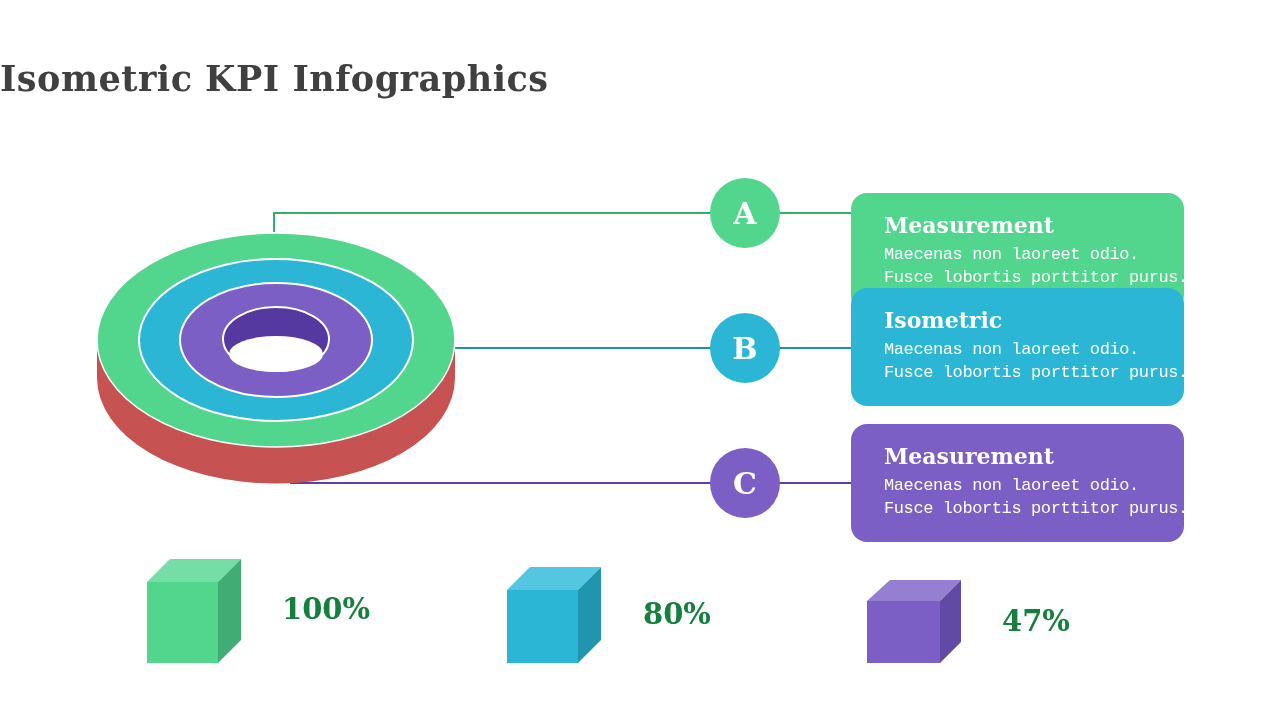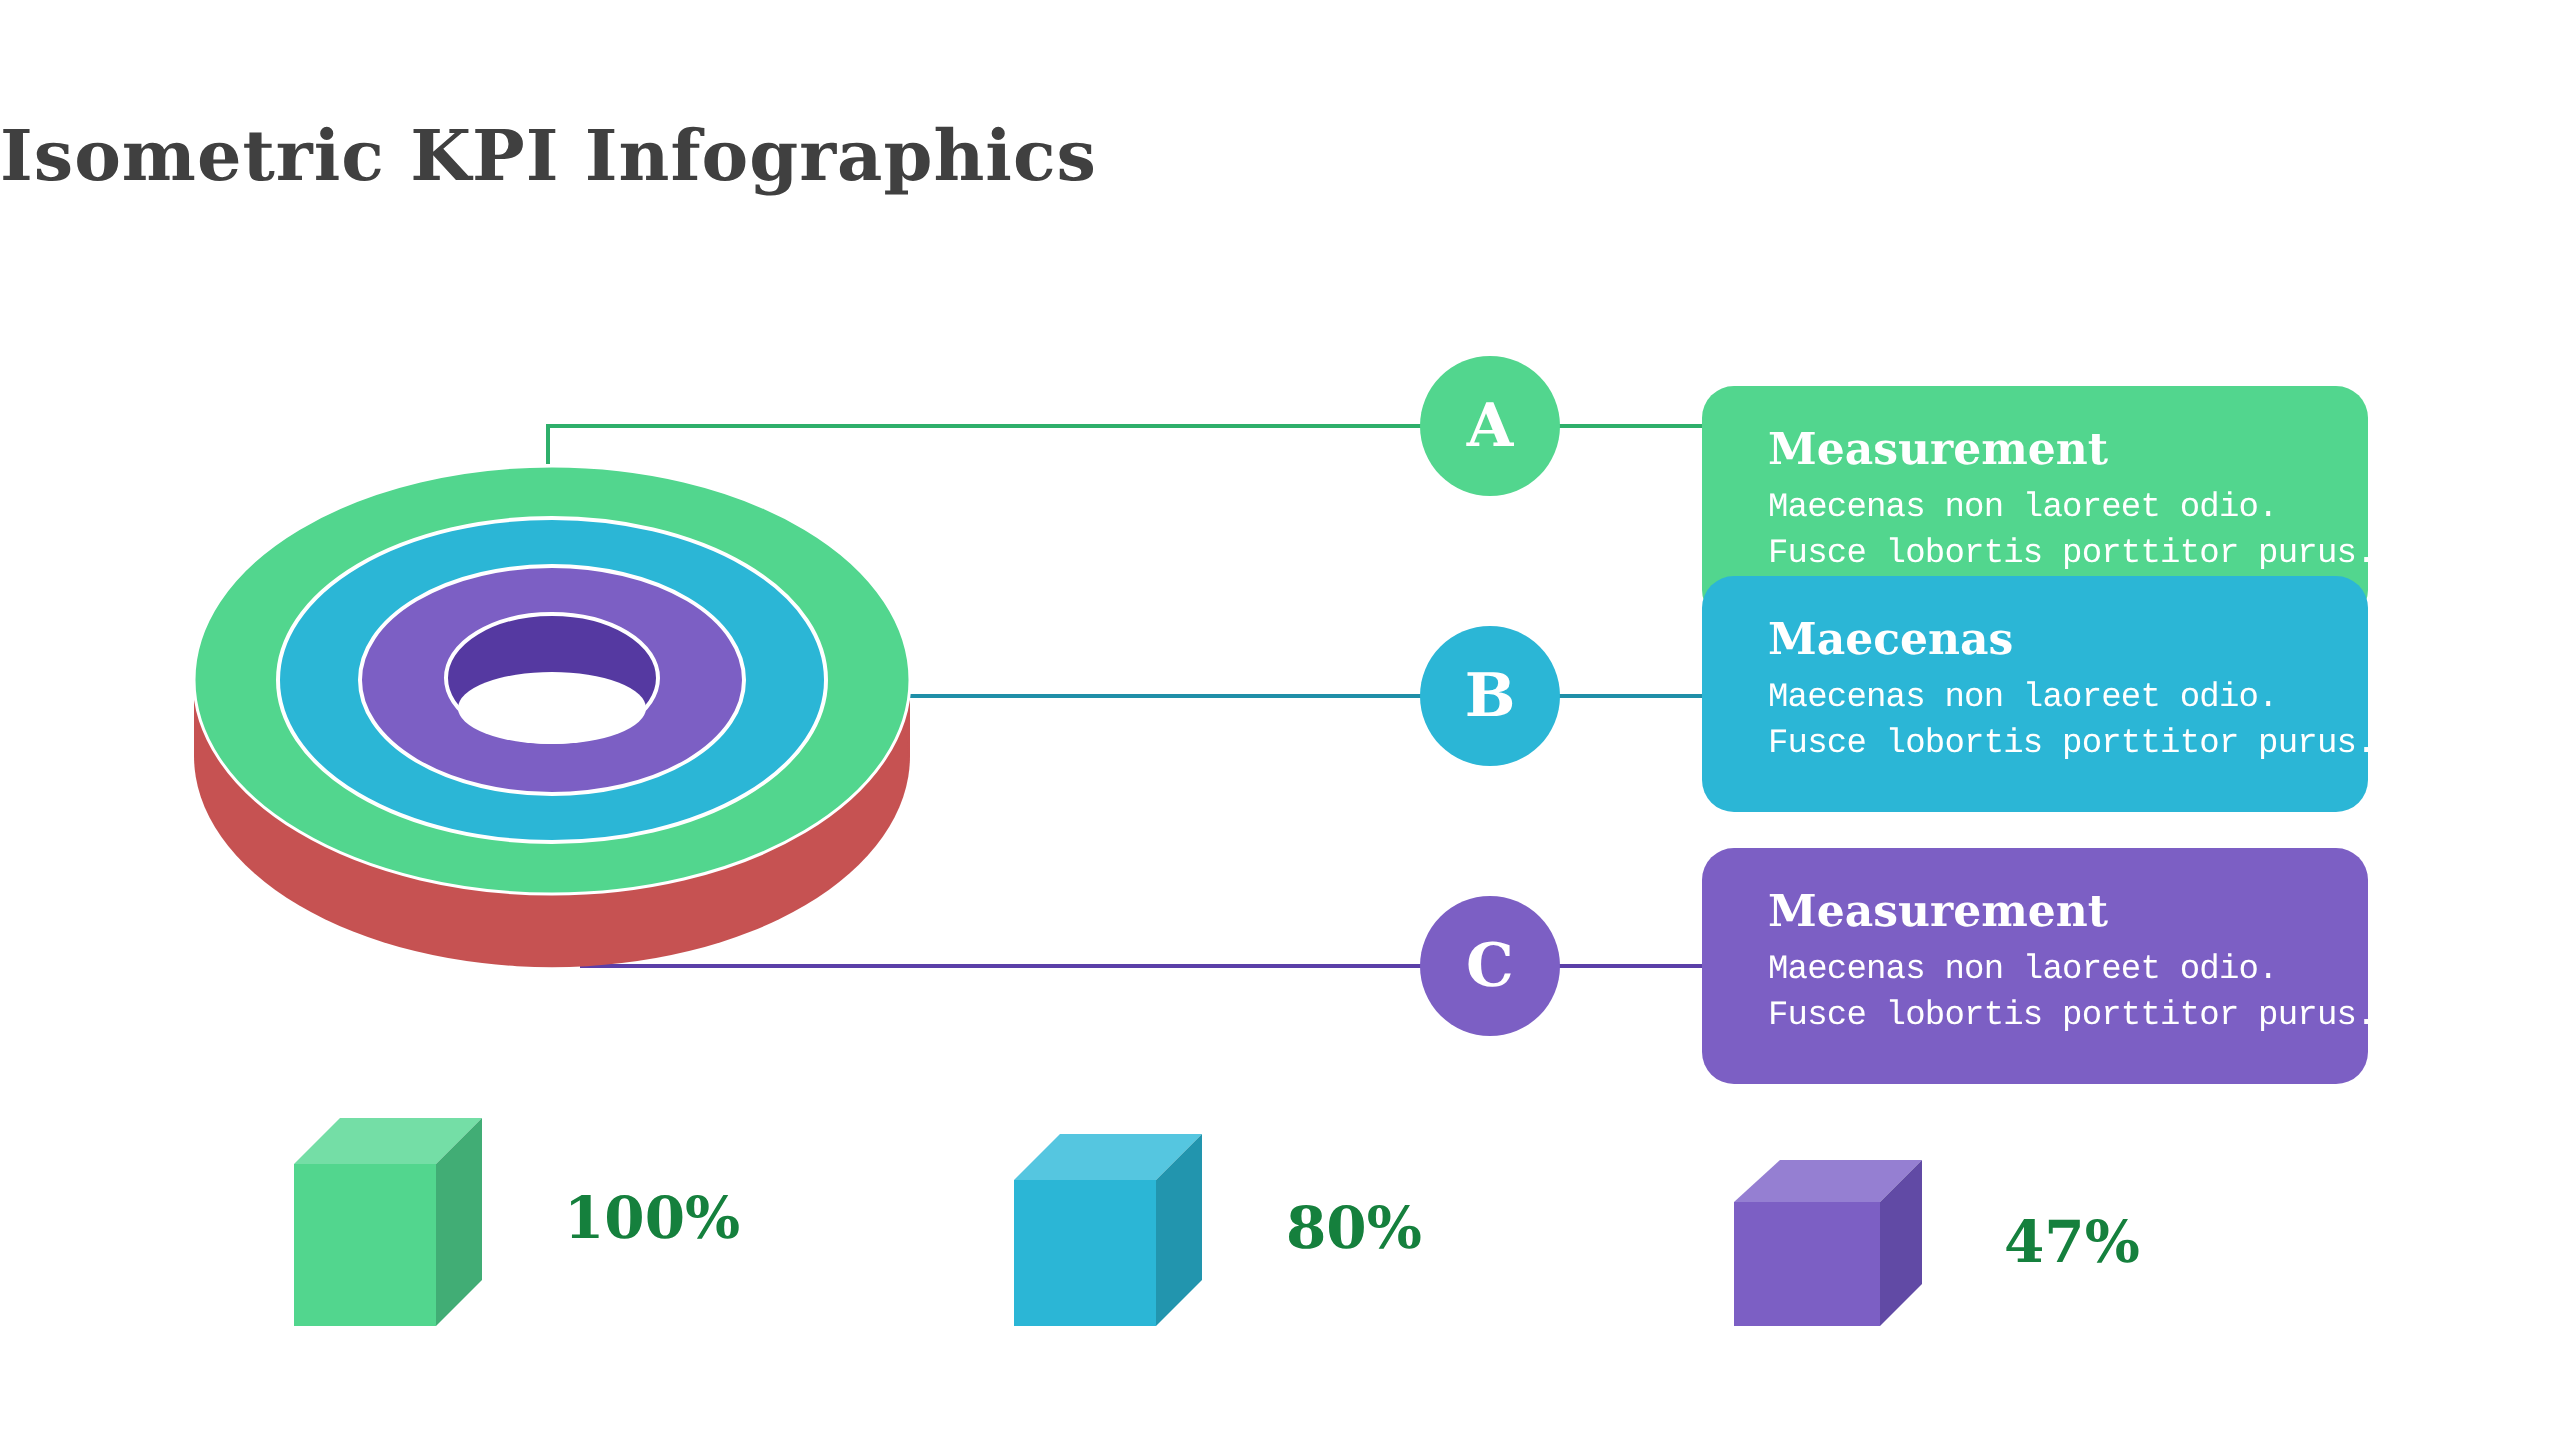--- a/index.html
+++ b/index.html
@@ -91,21 +91,21 @@
 <div class="badge" style="left:710px; top:448px; background:#7c5fc4;">
   <span>C</span>
 </div>
 
 <div class="card" style="top:153px; background:#52d68e;margin-top:40px;">
   <div class="card-title">Measurement</div>
   <div class="card-text">Maecenas non laoreet odio.</div>
   <div class="card-text">Fusce lobortis porttitor purus.</div>
 </div>
 <div class="card" style="top:288px; background:#2bb6d6;">
-  <div class="card-title">Maecenas</div>
+  <div class="card-title">Isometric</div>
   <div class="card-text">Maecenas non laoreet odio.</div>
   <div class="card-text">Fusce lobortis porttitor purus.</div>
 </div>
 <div class="card" style="top:424px; background:#7c5fc4;">
   <div class="card-title">Measurement</div>
   <div class="card-text">Maecenas non laoreet odio.</div>
   <div class="card-text">Fusce lobortis porttitor purus.</div>
 </div>
 
 <div class="pct" style="left:282px; top:592px;">100%</div>

